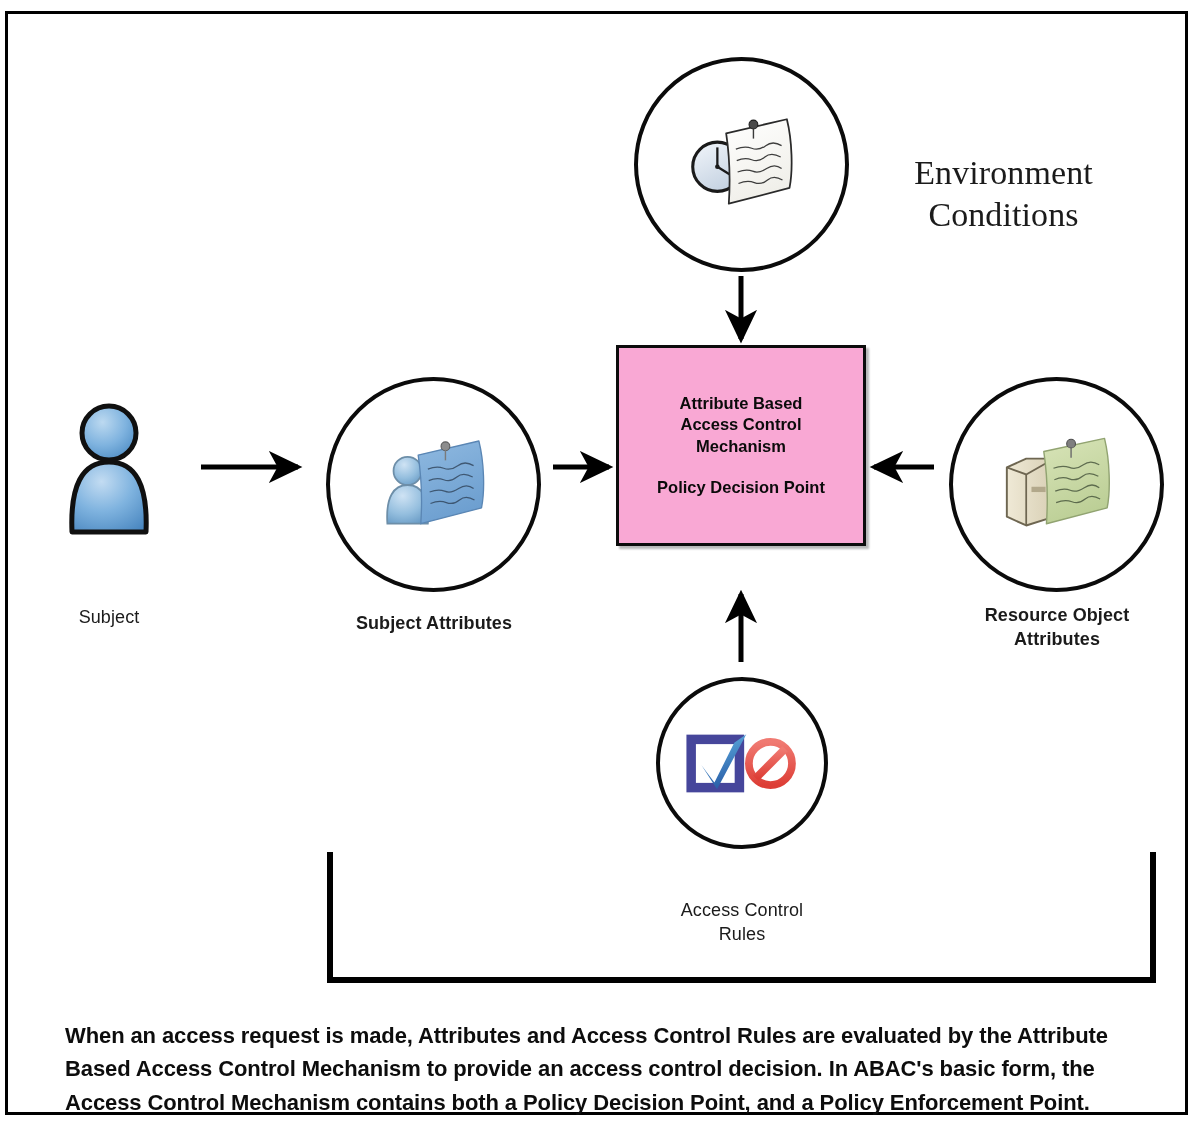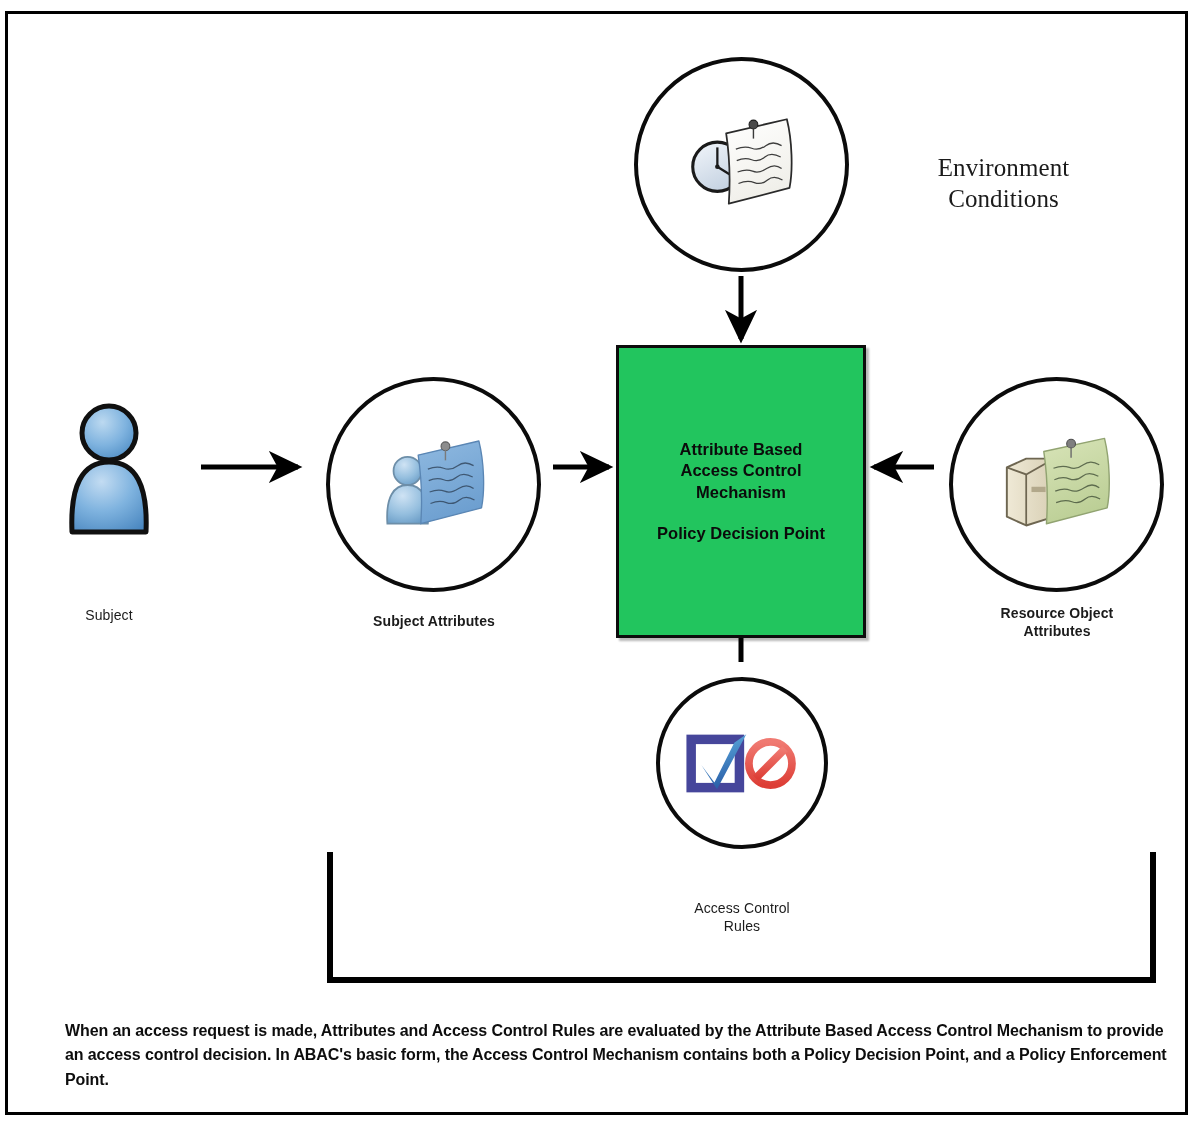--- a/index.html
+++ b/index.html
@@ -32,39 +32,39 @@
     border-radius: 50%;
     border: 4px solid #0b0b0b;
     background: #ffffff;
     box-sizing: border-box;
   }
   .node-label {
     position: absolute;
     text-align: center;
     color: #1b1b1b;
     font-family: "Liberation Sans", sans-serif;
-    font-size: 14px;
+    font-size: 18px;
     line-height: 1.32;
     letter-spacing: 0.1px;
     white-space: pre-line;
   }
   .node-label.serif {
     font-family: "Liberation Serif", serif;
-    font-size: 25px;
+    font-size: 34px;
     line-height: 1.24;
   }
 
   
   #abac-box {
     position: absolute;
     left: 608px;
     top: 331px;
     width: 250px;
-    height: 293px;
-    background: #22c55e;
+    height: 201px;
+    background: #f9a8d4;
     border: 3px solid #0c0c0c;
     box-sizing: border-box;
     box-shadow: 3px 3px 2px rgba(0,0,0,0.28);
     display: flex;
     flex-direction: column;
     align-items: center;
     justify-content: center;
     text-align: center;
     color: #0b0b0b;
     font-weight: bold;
@@ -83,21 +83,21 @@
   }
 
   
   #caption {
     position: absolute;
     left: 57px;
     top: 1005px;
     width: 1105px;
     font-family: "Liberation Sans", sans-serif;
     font-weight: bold;
-    font-size: 16px;
+    font-size: 22px;
     line-height: 1.52;
     color: #0d0d0d;
     letter-spacing: -0.1px;
   }
 
   
   .icon-wrap {
     position: absolute;
     left: 0; top: 0; width: 100%; height: 100%;
     display: flex; align-items: center; justify-content: center;

